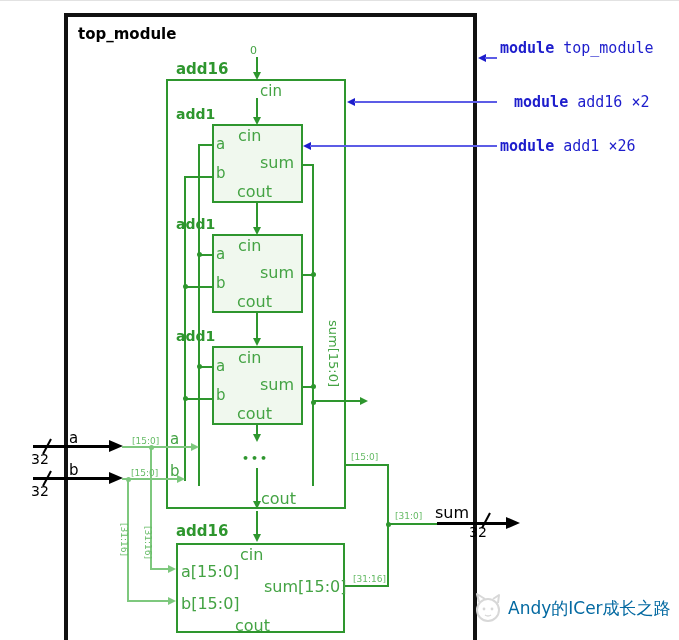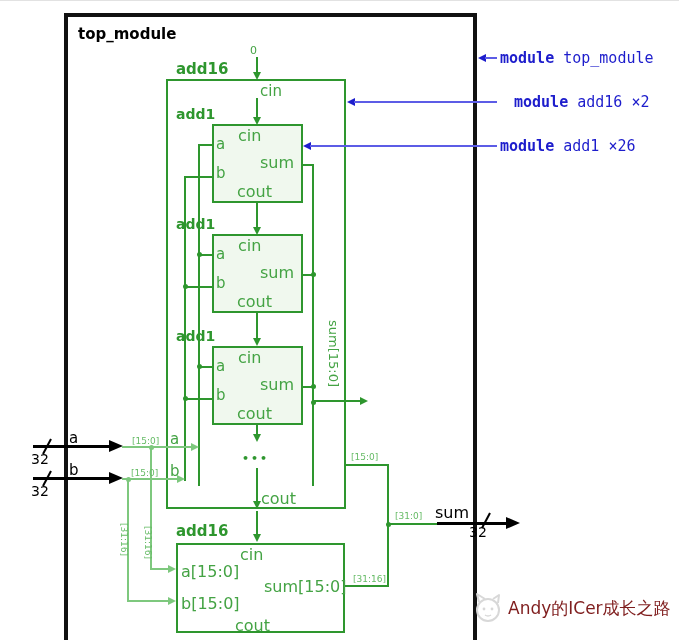--- a/index.html
+++ b/index.html
@@ -27,21 +27,21 @@
   .add1-box{background:#f0f8ee;}
   
   .lbl-bold{position:absolute;font-weight:bold;color:#2e962e;font-size:15px;}
   .port{position:absolute;color:#44a344;font-size:16px;}
   .port-sm{position:absolute;color:#44a344;font-size:15px;}
   .netlbl{position:absolute;color:#66bb66;font-size:9px;}
   .vtext{writing-mode:vertical-rl;}
   .blktxt{position:absolute;color:#000;}
   .blue-note{position:absolute;color:#1d1dcc;font-family:"DejaVu Sans Mono",monospace;font-size:15px;white-space:pre;}
   .blue-note b{font-weight:bold;}
-  .wm-text{position:absolute;color:#7f1d1d;font-size:17px;}
+  .wm-text{position:absolute;color:#0369a1;font-size:17px;}
 </style>
 </head>
 <body>
 
 <div id="canvas">
 
   <div class="abs" style="left:0;top:6;width:679px;height:1px;background:#e2e2e2;"></div>
 
   <div class="abs" style="left:64px;top:13px;width:405px;height:627px;border:4px solid #111;border-bottom:none;background:transparent;"></div>
   <div class="blktxt" style="left:78px;top:25px;font-size:15px;font-weight:bold;">top_module</div>
@@ -175,21 +175,21 @@
   <div class="netlbl" style="left:395px;top:511px;">[31:0]</div>
   <div class="hl" style="left:388px;top:523px;width:49px;"></div>
   <div class="blktxt" style="left:435px;top:503px;font-size:16px;">sum</div>
   <div class="hl blk" style="left:437px;top:522px;width:70px;"></div>
   <div class="ar blk" style="left:506px;top:517px;"></div>
   <div class="slash" style="left:485px;top:512px;"></div>
   <div class="blktxt" style="left:469px;top:524px;font-size:14px;">32</div>
 
   <div class="al blu" style="left:478px;top:54px;"></div>
   <div class="hl blu" style="left:485px;top:57px;width:12px;"></div>
-  <div class="blue-note" style="left:500px;top:49px;"><b>module</b> <span>top_module</span></div>
+  <div class="blue-note" style="left:500px;top:39px;"><b>module</b> <span>top_module</span></div>
 
   <div class="al blu" style="left:347px;top:98px;"></div>
   <div class="hl blu" style="left:354px;top:101px;width:143px;"></div>
   <div class="blue-note" style="left:514px;top:93px;"><b>module</b> <span>add16</span> <span>×2</span></div>
 
   <div class="al blu" style="left:303px;top:142px;"></div>
   <div class="hl blu" style="left:310px;top:145px;width:187px;"></div>
   <div class="blue-note" style="left:500px;top:137px;"><b>module</b> <span>add1</span> <span>×26</span></div>
 
   <svg class="abs" style="left:471px;top:591px;" width="34" height="34" viewBox="0 0 34 34">

